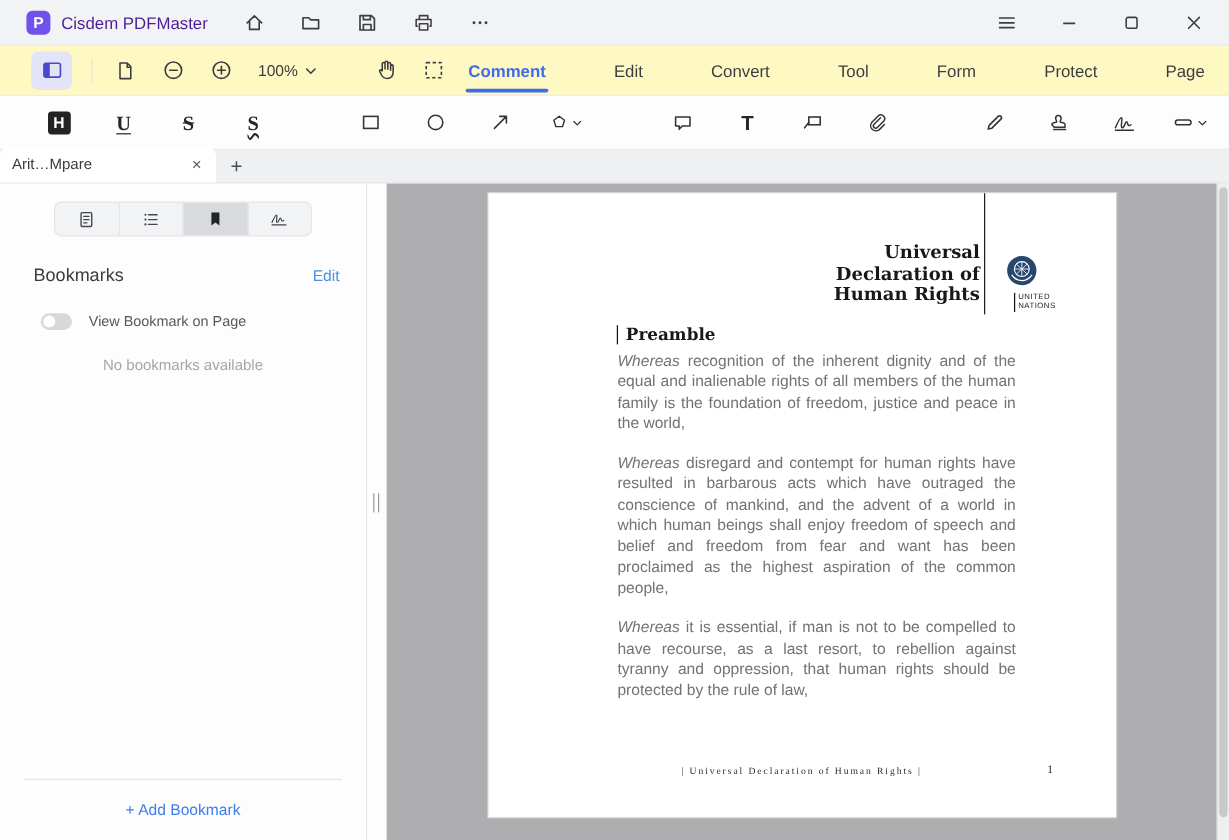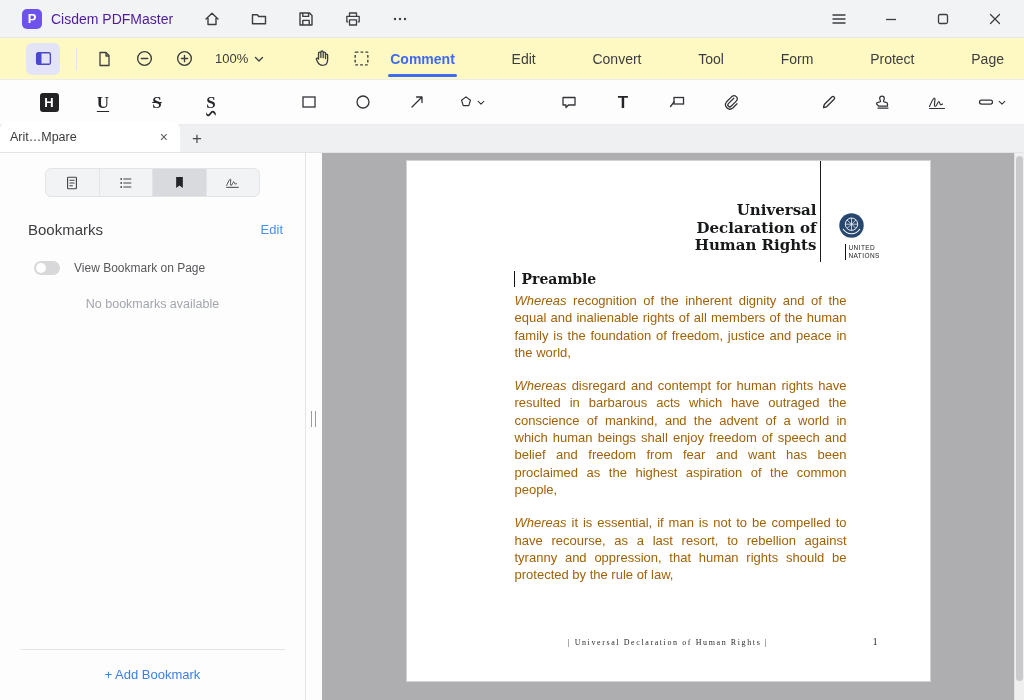--- a/index.html
+++ b/index.html
@@ -65,21 +65,21 @@
   .gutter .handle { position:absolute; left:5px; top:258px; width:5px; height:16px; border-left:1.5px solid #9a9b9e; border-right:1.5px solid #9a9b9e; cursor:col-resize; }
 
   .viewer { flex:1; background:#aeaeb0; overflow:hidden; }
   .page { position:relative; width:523px; height:520px; margin:8px auto 0; background:#fff; box-shadow:0 0 0 1px #d2d2d4; color:#17181a; }
 
   .p-rule { position:absolute; left:413px; top:0; width:1px; height:101px; background:#1b1b1d; }
   .p-preamble { position:absolute; left:107px; top:82px; font-family:"DejaVu Serif", serif; font-weight:bold; font-size:14px; border-left:1.5px solid #111; padding-left:7px;margin-top:28px; }
   .p-title { position:absolute; right:113px; top:41px; text-align:right; font-family:"DejaVu Serif", serif; font-weight:bold; font-size:15px; line-height:17.5px; }
   .un-logo { position:absolute; left:431px; top:51px; }
   .un-text { position:absolute; left:438px; top:83px; font-size:6.5px; line-height:8px; letter-spacing:.4px; border-left:1px solid #111; padding-left:3px; color:#222; }
-  .p-body { position:absolute; left:108px; top:131px; width:332px; font-size:13px; line-height:17.3px; text-align:justify; color:#a16207; }
+  .p-body { position:absolute; left:108px; top:131px; width:332px; font-size:13px; line-height:17.3px; text-align:justify; color:#737373; }
   .p-body p { margin-bottom:16px; }
   .p-body .lead { font-style:italic; }
   .p-footer { position:absolute; left:0; right:0; top:477px; text-align:center; font-family:"Liberation Serif", serif; font-size:8px; letter-spacing:1.6px; color:#2a2b2e; }
   .p-num { position:absolute; right:52px; top:476px; font-family:"Liberation Serif", serif; font-size:9.5px; }
 
   .scrollbar { width:10px; background:#efeff0; border-left:1px solid #e2e2e4; position:relative; flex:0 0 auto; }
   .scrollbar .thumb { position:absolute; left:1px; right:1px; top:3px; height:96%; background:#c9c9cb; border-radius:5px; }
 </style>
 </head>
 <body>

